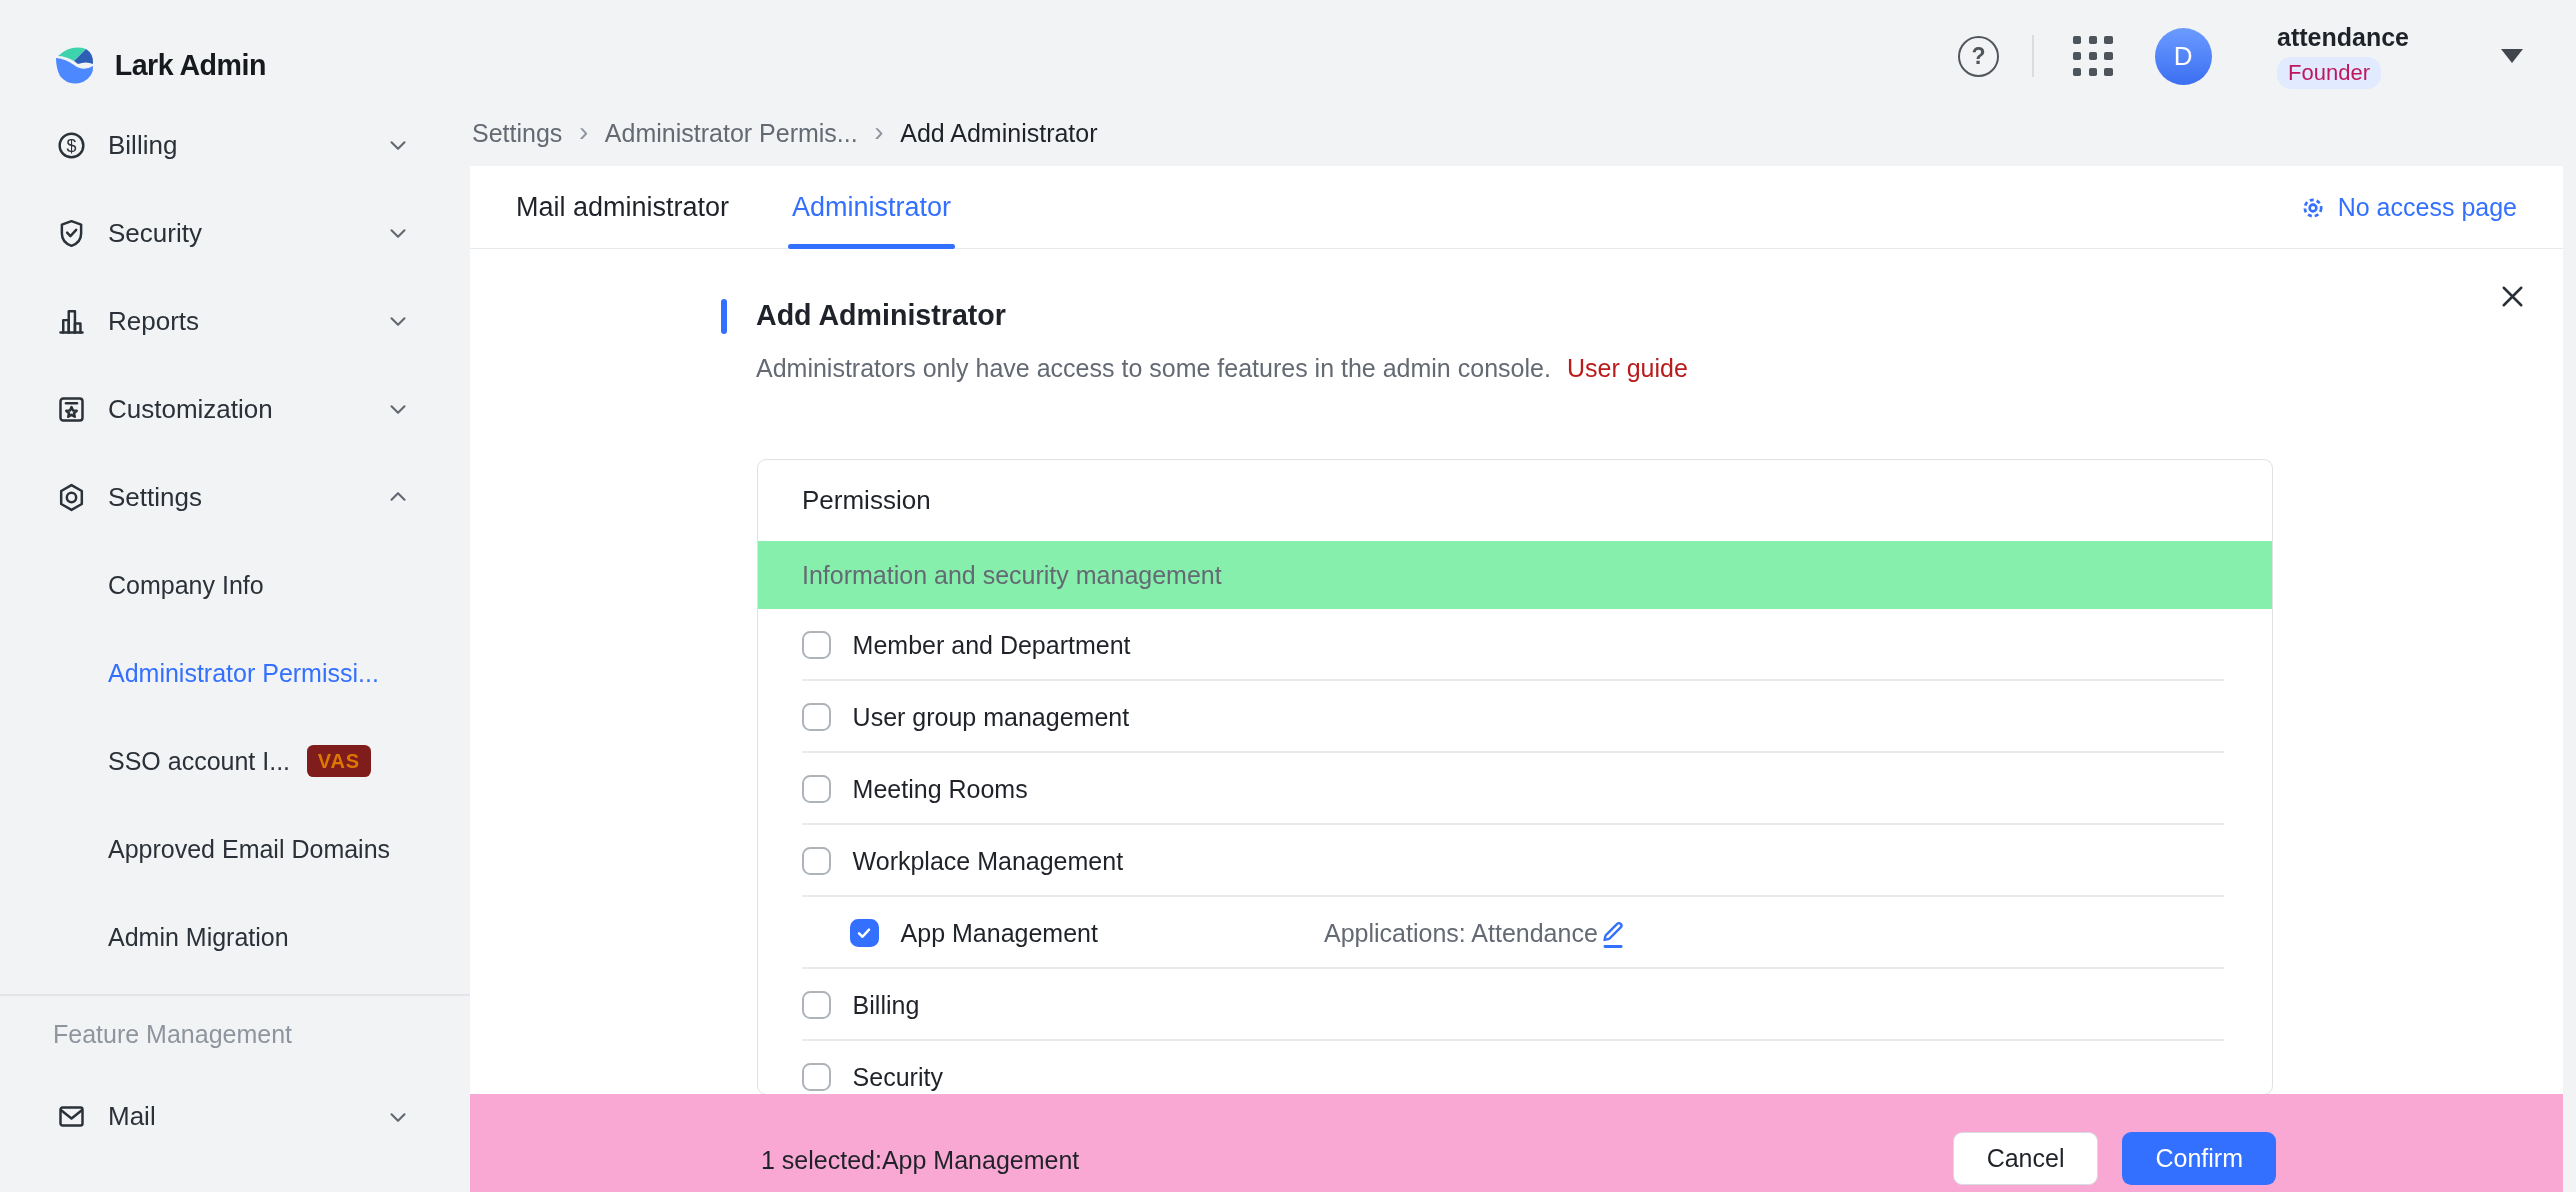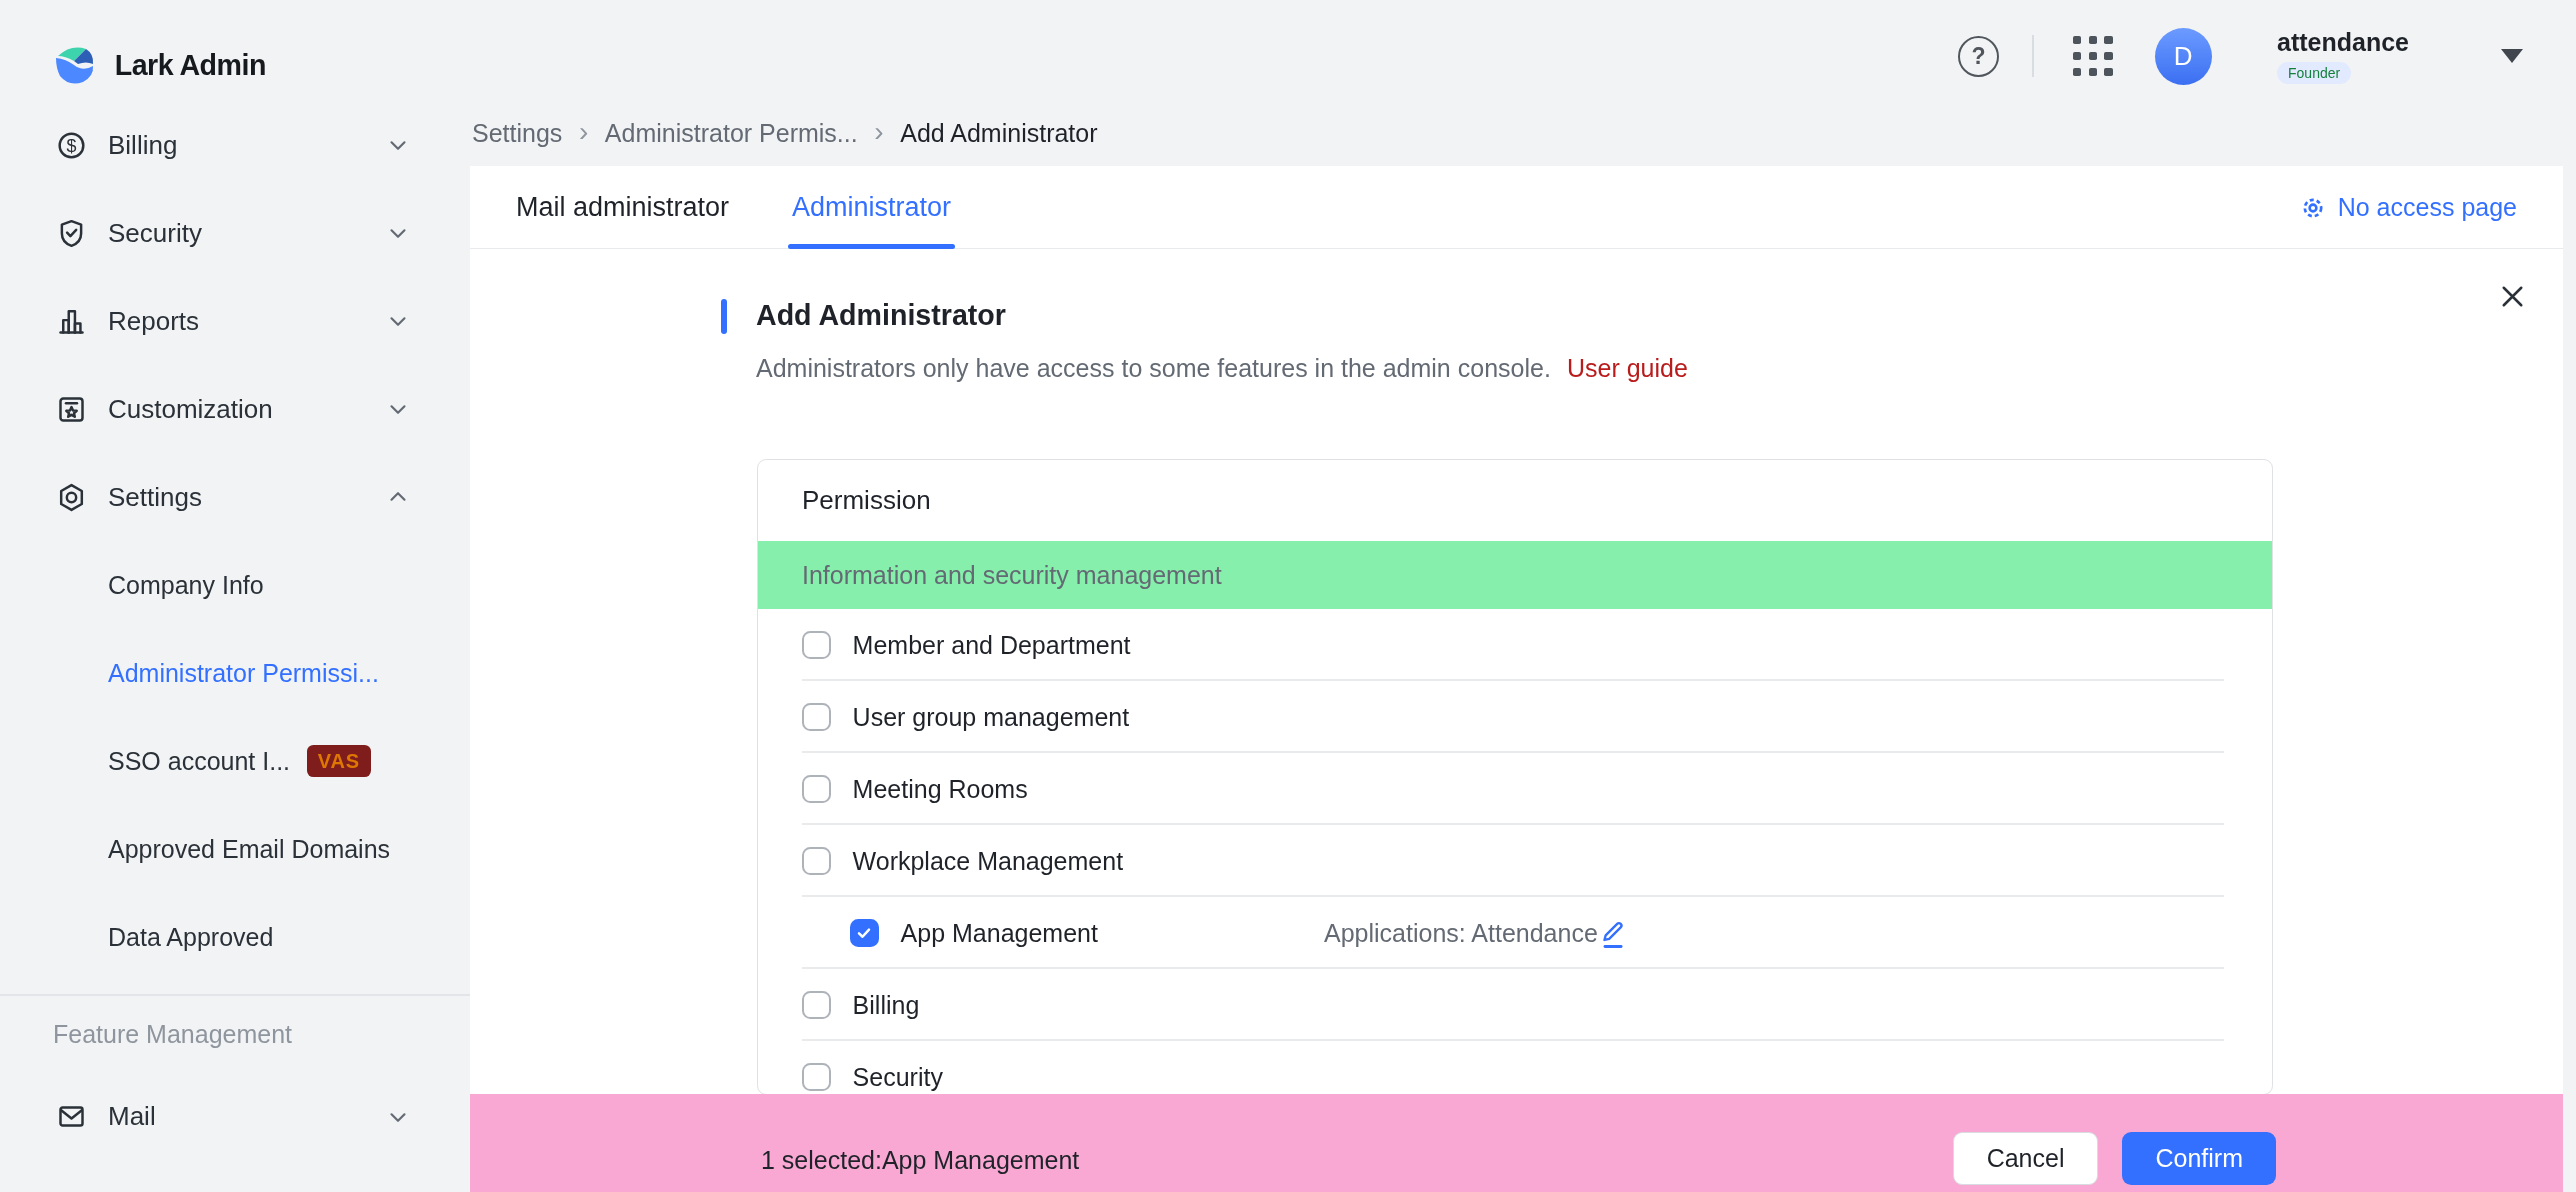--- a/index.html
+++ b/index.html
@@ -35,21 +35,21 @@
   .breadcrumb .sep { margin:0 16.6px; color:#8F959E; font-size:28px; line-height:1; transform:translateY(-1.8px); }
   .breadcrumb .crumb-last { color:#1F2329; font-weight:500; }
   .header-right { position:absolute; right:53px; top:0; height:112px; display:flex; align-items:center; }
   .help-circle { width:41px; height:41px; border:2.8px solid #51565D; border-radius:50%; display:flex; align-items:center; justify-content:center; font-size:23px; font-weight:700; color:#51565D; margin-right:33px; cursor:pointer; }
   .vdivider { width:1.8px; height:42px; background:#D9DCE0; margin-right:39px; }
   .grid-icon { display:grid; grid-template-columns:repeat(3,8.3px); grid-template-rows:repeat(3,8.3px); gap:7.4px; margin-right:42px; cursor:pointer; }
   .grid-icon span { width:8.3px; height:8.3px; border-radius:1.8px; background:#4E545B; }
   .avatar { width:57px; height:57px; border-radius:50%; background:linear-gradient(180deg,#6C9BFF,#3B6FF2); color:#fff; font-size:26px; display:flex; align-items:center; justify-content:center; margin-right:29.5px; cursor:pointer; }
   .namebox { margin-right:92px;margin-left:36px; }
   .acct-name { font-size:25px; font-weight:600; color:#1F2329; margin-bottom:5.5px; }
-  .role-badge { display:inline-block; background:#E1EAFF; color:#15803d; font-size:14px; padding:2.8px 11px; border-radius:14px; }
+  .role-badge { display:inline-block; background:#E1EAFF; color:#be185d; font-size:22px; padding:2.8px 11px; border-radius:14px; }
   .caret-down { width:0; height:0; border-left:11px solid transparent; border-right:11px solid transparent; border-top:14px solid #41464E; cursor:pointer; }
 
   
   .content { position:absolute; left:470px; top:166px; width:2093px; height:1026px; background:#FFFFFF; }
   .right-strip { position:absolute; left:2563px; top:166px; width:13px; height:1026px; background:#F2F3F5; }
 
   .tabbar { position:relative; height:83px; border-bottom:1.8px solid #E8EAED; display:flex; align-items:center; padding-left:46px; }
   .tab { font-size:27px; color:#1F2329; margin-right:63px; position:relative; height:83px; display:flex; align-items:center; cursor:pointer; }
   .tab.active { color:#3370FF; font-weight:500; }
   .tab.active::after { content:""; position:absolute; left:-3.7px; right:-3.7px; bottom:0; height:4.6px; background:#3370FF; border-radius:2.8px; }
@@ -161,21 +161,21 @@
         <span>Administrator Permissi...</span>
       </div>
       <div class="sub-item">
         <span>SSO account I...</span>
         <span class="vas-badge">VAS</span>
       </div>
       <div class="sub-item">
         <span>Approved Email Domains</span>
       </div>
       <div class="sub-item">
-        <span>Data Approved</span>
+        <span>Admin Migration</span>
       </div>
 
       <div class="side-divider"></div>
       <div class="section-label">Feature Management</div>
 
       <div class="nav-item">
         <svg class="nicon" viewBox="0 0 24 24">
           <rect x="4" y="5.5" width="16" height="13" rx="1.5" class="icon-stroke"></rect>
           <polyline points="4.5,7.5 12,13.5 19.5,7.5" class="icon-stroke"></polyline>
         </svg>

